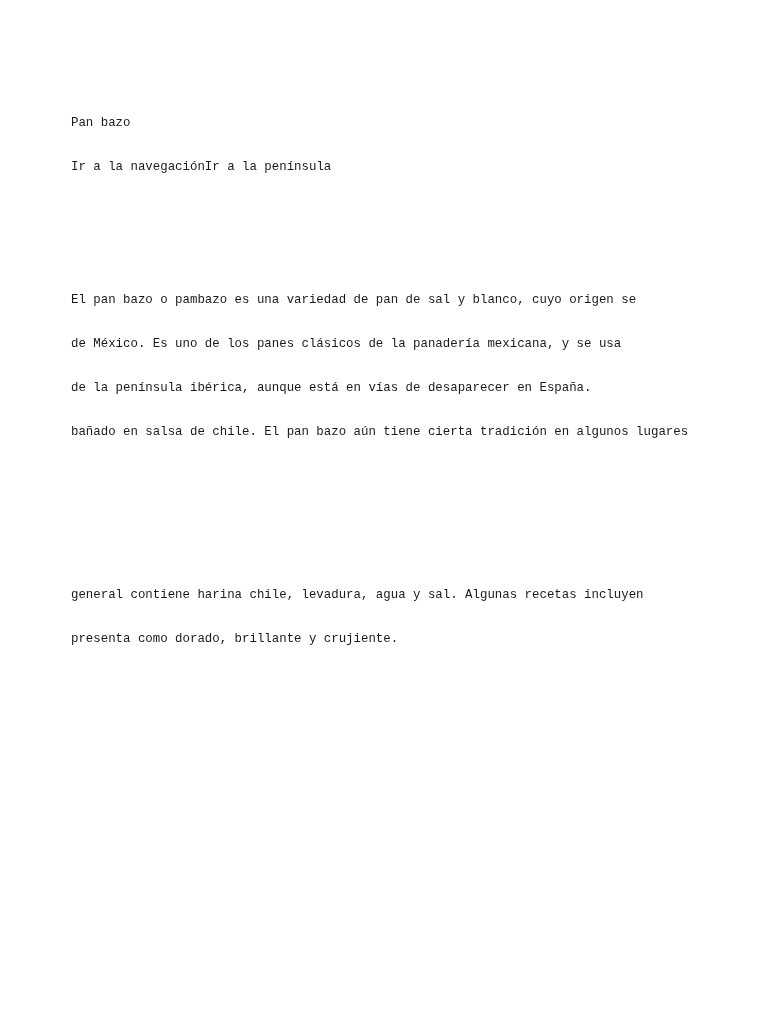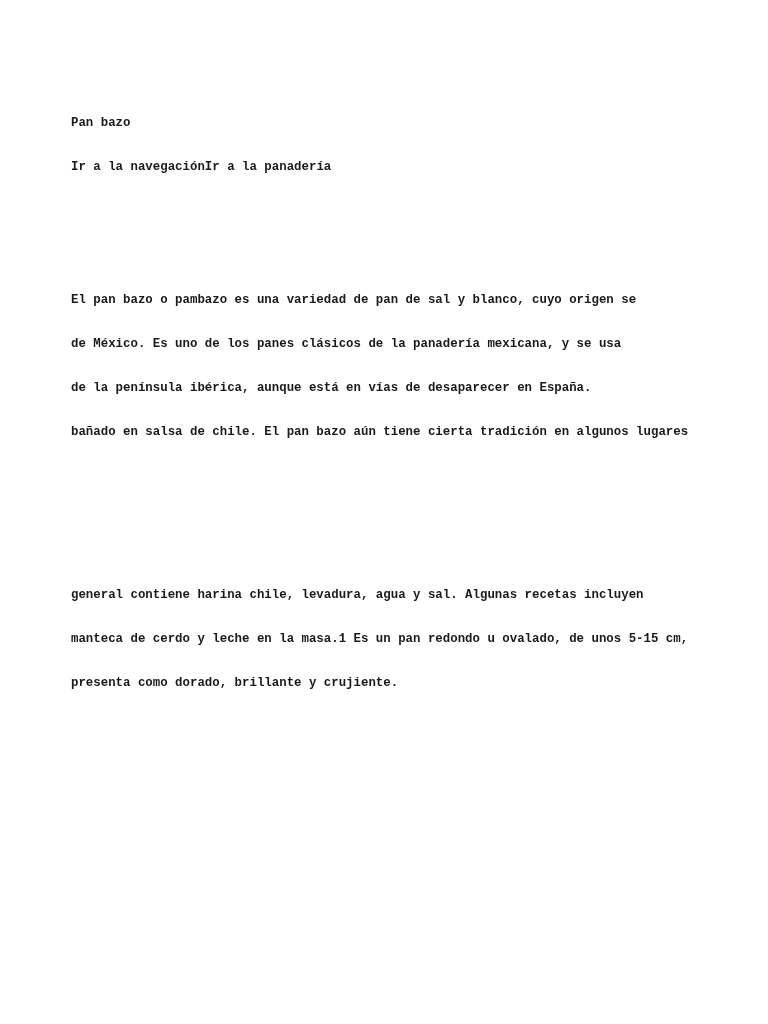--- a/index.html
+++ b/index.html
@@ -17,43 +17,42 @@
       position: absolute;
       left: 71px;
       top: 86px;
       width: 690px;
       font-family: "Liberation Mono", "DejaVu Sans Mono", monospace;
       font-size: 12.4px;
       line-height: 14.75px;
       color: #1a1a1a;
       white-space: pre;
     }
-    .line { display: block; height: 14.75px; font-weight: bold; }
+    .line { display: block; height: 14.75px; }
     .blank { display: block; height: 14.75px; }
     a.navlink { color: inherit; text-decoration: none; }
   </style>
 </head>
 <body>
 
 <div class="page">
   <span class="line">Pan bazo</span>
-  <span class="line"><a class="navlink" href="#">Ir a la navegación</a><a class="navlink" href="#">Ir a la panadería</a></span>
+  <span class="line"><a class="navlink" href="#">Ir a la navegación</a><a class="navlink" href="#">Ir a la península</a></span>
   <span class="blank"></span>
 
   <div>
     <span class="line">El pan bazo o pambazo es una variedad de pan de sal y blanco, cuyo origen se</span>
     <span class="line">de México. Es uno de los panes clásicos de la panadería mexicana, y se usa</span>
     <span class="line">de la península ibérica, aunque está en vías de desaparecer en España.</span>
     <span class="line">bañado en salsa de chile. El pan bazo aún tiene cierta tradición en algunos lugares</span>
   </div>
   <span class="blank"></span>
 
   <div>
     <span class="line">general contiene harina chile, levadura, agua y sal. Algunas recetas incluyen</span>
-    <span class="line">manteca de cerdo y leche en la masa.1 Es un pan redondo u ovalado, de unos 5-15 cm,</span>
     <span class="line">presenta como dorado, brillante y crujiente.</span>
   </div>
   <span class="blank"></span>
 
   
   
   
 
   
 

